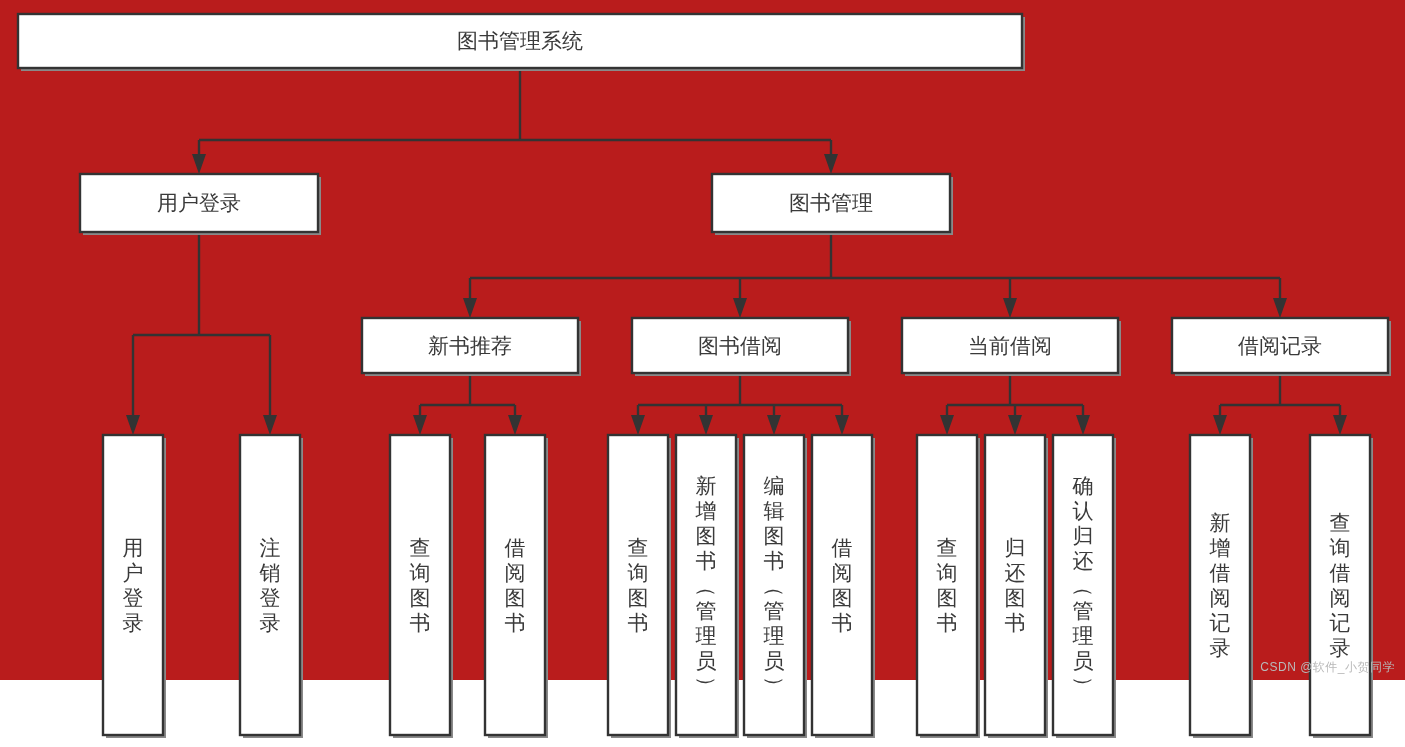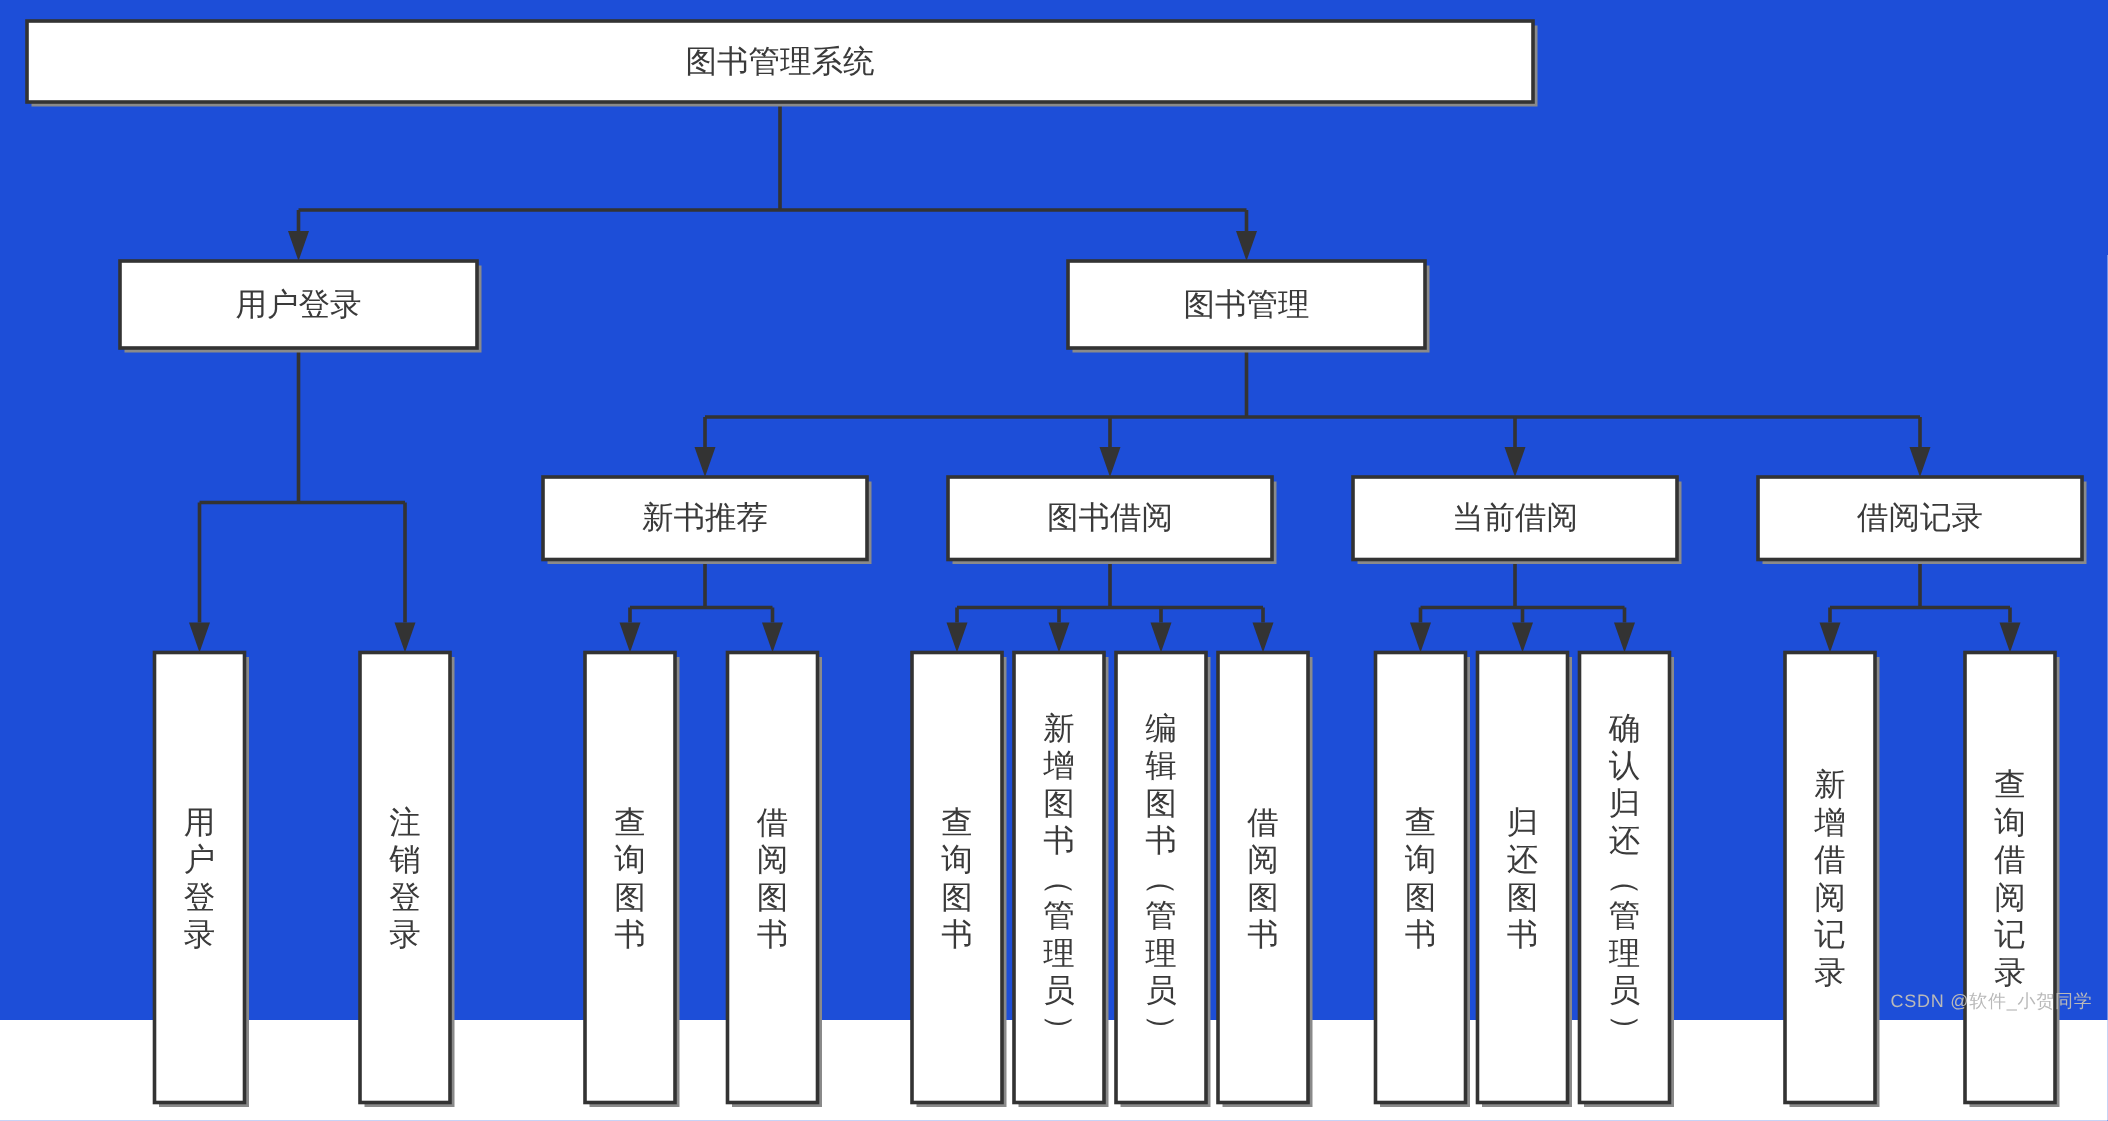--- a/index.html
+++ b/index.html
@@ -11,21 +11,21 @@
   body {
     width: 1405px;
     height: 747px;
     overflow: hidden;
     font-family: "DejaVu Sans", "Liberation Sans", sans-serif;
   }
   #diagram-root {
     position: relative;
     width: 1405px;
     height: 680px;
-    background: #1d4ed8;
+    background: #b91c1c;
   }
   svg#structure-chart {
     position: absolute;
     left: 0;
     top: 0;
     width: 1405px;
     height: 747px;
     display: block;
   }
   .node-box {

